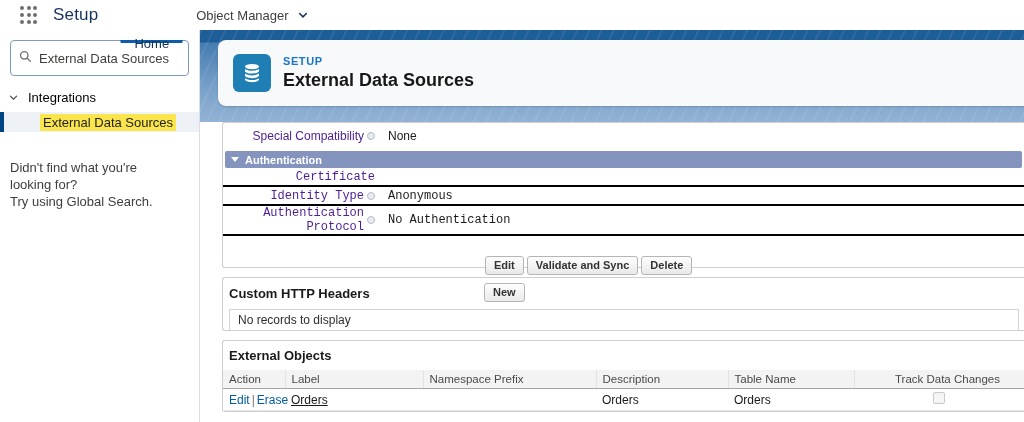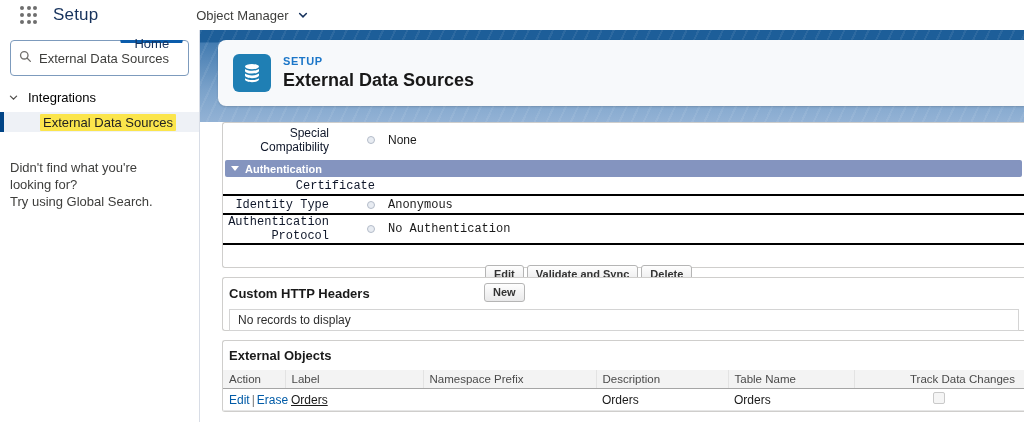--- a/index.html
+++ b/index.html
@@ -44,21 +44,21 @@
   .eyebrow { font-size:11px; font-weight:bold; letter-spacing:.6px; color:#1b76c8; margin-bottom:3px; }
   .page-title { font-size:18px; font-weight:bold; color:#181818; }
 
   .content { padding:0 0 0 22px; position:relative; background:#fff; }
   .card { background:#fff; border:1px solid #cfcecc; border-radius:3px 0 0 3px; border-right:none; margin-bottom:9px; }
 
   
   .card-detail { padding-top:3px; height:146px; }
   .drow { display:flex; align-items:center; min-height:19px; font-size:12px; }
   .drow.bordered { border-bottom:2px solid #000000;font-family:Liberation Mono, monospace; }
-  .dlabel { width:152px; text-align:right; color:#0f172a; display:flex; justify-content:flex-end; align-items:center;gap:35px; }
+  .dlabel { width:152px; text-align:right; color:#4c1d95; display:flex; justify-content:flex-end; align-items:center; }
   .dvalue { padding-left:13px; color:#1a1a1a; }
   .info-dot { display:inline-block; width:8px; height:8px; border:1px solid #b4bcc9; background:#e8ecf2; border-radius:50%; margin-left:3px; flex:none; }
   .sect-bar { margin:6px 2px 0 2px; height:17px; background:#8494bf; border-radius:2px; color:#fff;
               font-size:11px; font-weight:bold; display:flex; align-items:center; padding-left:6px; cursor:pointer; }
   .tri-down { width:0; height:0; border-left:4px solid transparent; border-right:4px solid transparent; border-top:5px solid #fff; margin-right:6px; }
   .btn-row { margin-top:20px; padding-left:262px; display:flex; gap:3px; }
   .sf-btn { font-family:"Liberation Sans",sans-serif; font-size:11px; font-weight:bold; color:#333;
             padding:2px 8px 3px; border:1px solid #b5b5b5; border-radius:3px;
             background:linear-gradient(#fefefe,#e9e9ea); cursor:pointer; }
 
@@ -67,21 +67,21 @@
   .card-title { font-size:13px; font-weight:bold; color:#1a1a1a; }
   .hdr-new { position:absolute; left:261px; top:5px; }
   .empty-box { margin-top:7px; border:1px solid #d4d4d4; background:#fff; padding:3px 8px; font-size:12px; color:#2e2e2e; }
 
   
   .card-objects { padding:5px 0 0 0; }
   .card-objects .card-title { padding:2px 0 7px 6px; display:block; }
   table.obj { width:100%; border-collapse:collapse; font-size:12px; table-layout:fixed; }
   table.obj th { background:#f3f3f3; color:#4a4a4a; font-weight:normal; font-size:11.5px; text-align:left;
                  padding:3px 6px; border-bottom:1px solid #a5a5a5; border-right:1px solid #e3e3e3; height:17px; }
-  table.obj th:last-child { border-right:none; text-align:right; padding-right:9px; }
+  table.obj th:last-child { border-right:none; text-align:right; padding-right:24px; }
   table.obj td { padding:3px 6px; border-bottom:1px solid #e6e6e6; height:20px; color:#1a1a1a; }
   .col-action { width:62px; } .col-label { width:138px; } .col-ns { width:173px; }
   .col-desc { width:132px; } .col-table { width:126px; } .col-track { }
   a.blue-link { color:#015ba7; text-decoration:none; cursor:pointer; }
   .sep { color:#747474; padding:0 2px; }
   a.dark-link { color:#1a1a1a; text-decoration:underline; cursor:pointer; }
   td.track-cell { text-align:center; }
   .cbx { display:inline-block; width:12px; height:12px; border:1px solid #c9c9c9; background:#f5f5f5; border-radius:2px; }
 </style>
 </head>

